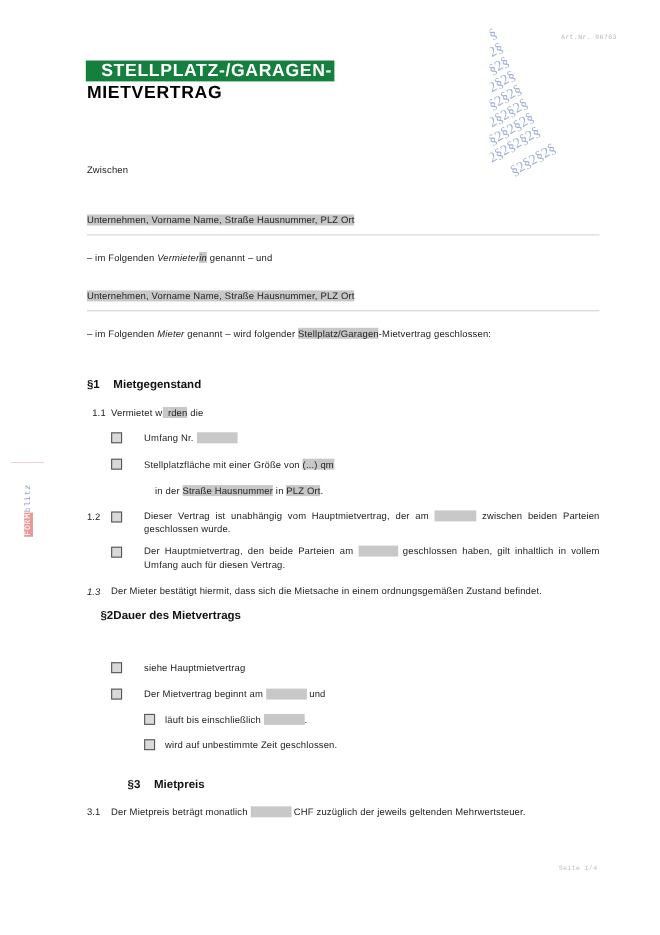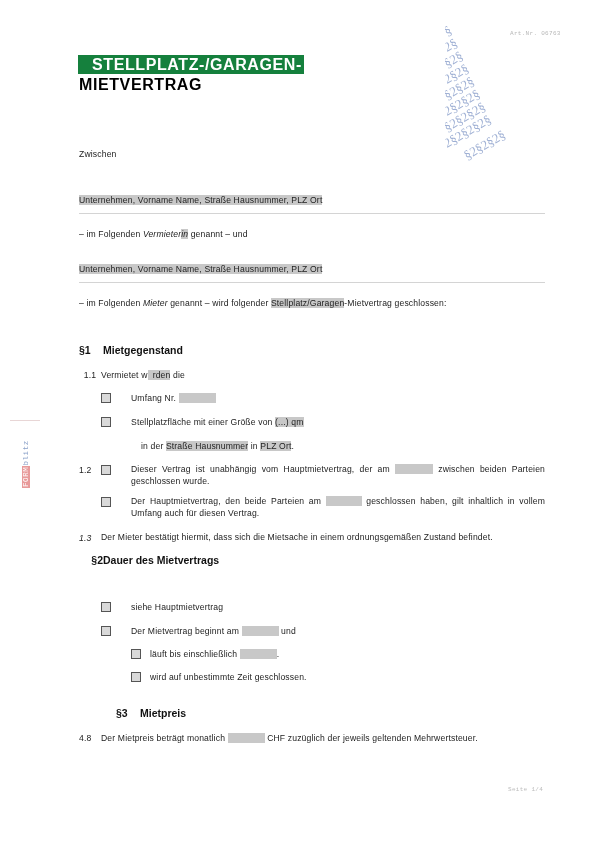--- a/index.html
+++ b/index.html
@@ -145,16 +145,16 @@
 </div>
 
 <div class="cb" style="left:131px;top:672px;"></div>
 <div class="abs t" style="left:150px;top:672px;">wird auf unbestimmte Zeit geschlossen.</div>
 
 <div class="abs h" style="left:79px;top:707px;padding-left:37px;">
   <span class="num">§3</span><span>Mietpreis</span>
 </div>
 
 <div class="abs t" style="left:79px;top:733px;">
-  <span class="num" style="width:22px;">4.8</span><span>Der Mietpreis beträgt monatlich </span><span class="blank" style="width:37px;"></span><span> CHF zuzüglich der jeweils geltenden Mehrwertsteuer.</span>
+  <span class="num" style="width:22px;">3.1</span><span>Der Mietpreis beträgt monatlich </span><span class="blank" style="width:37px;"></span><span> CHF zuzüglich der jeweils geltenden Mehrwertsteuer.</span>
 </div>
 
 <div class="abs footer">Seite 1/4</div>
 
 </body></html>

